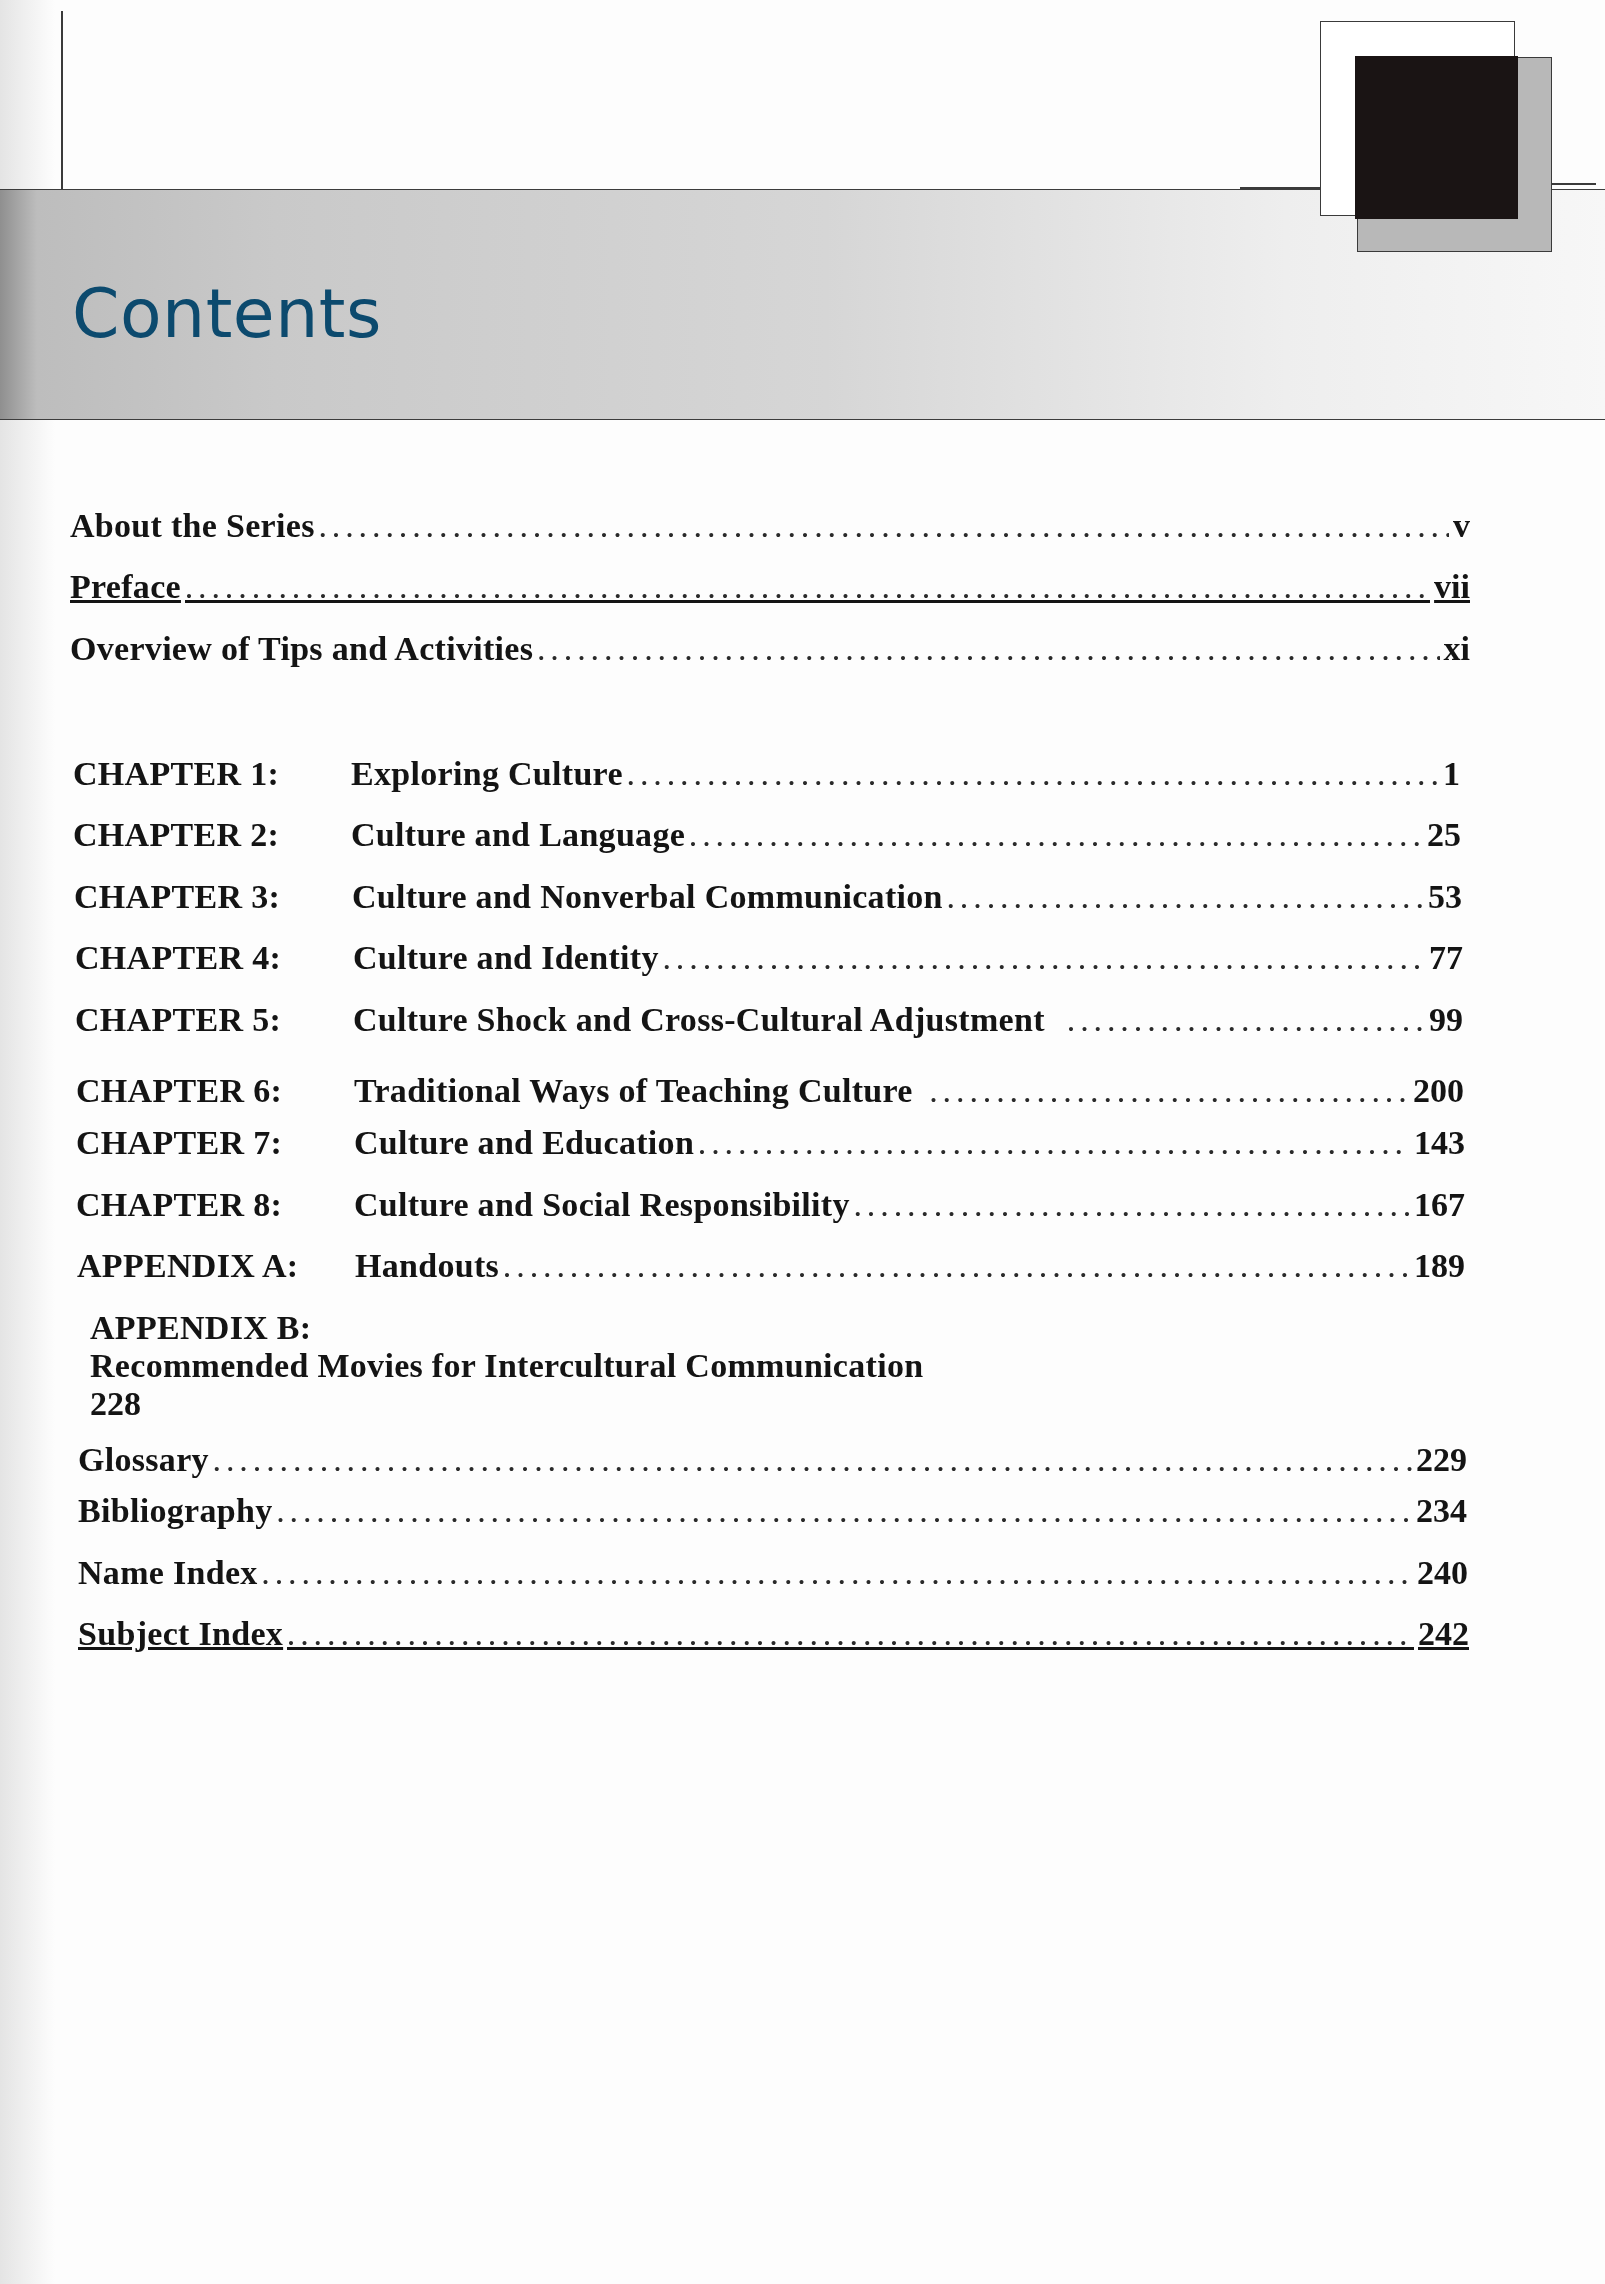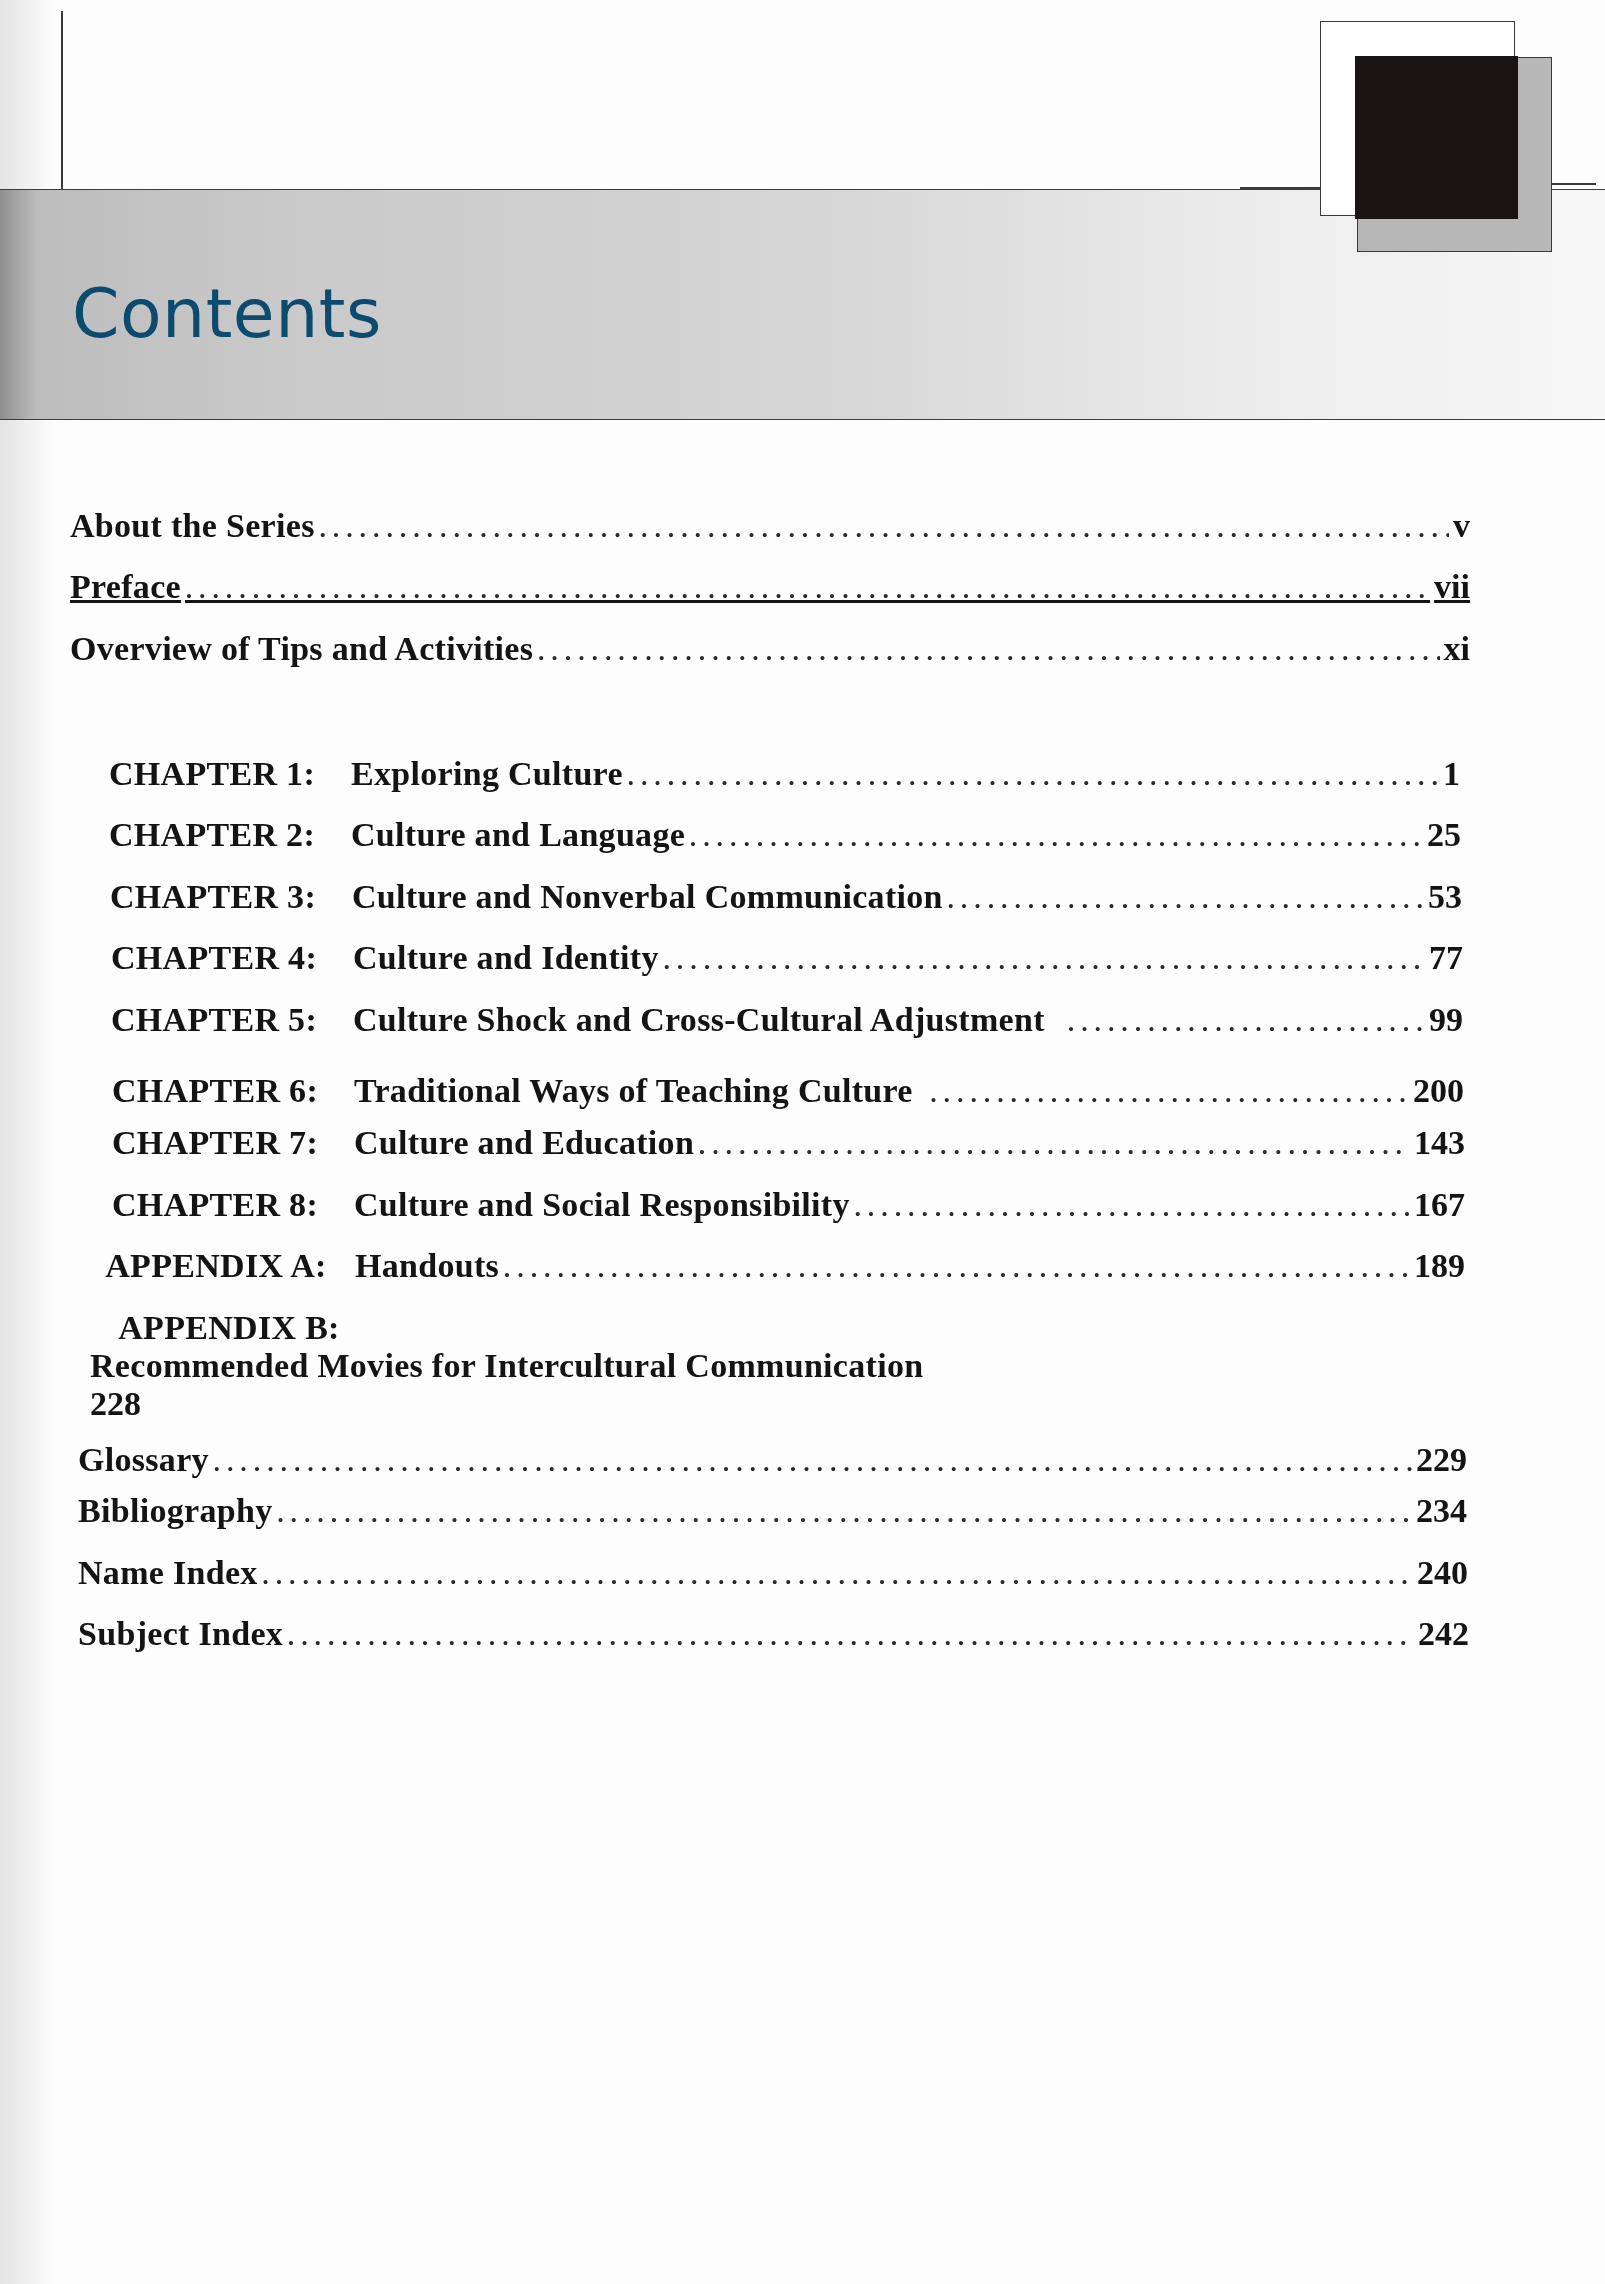--- a/index.html
+++ b/index.html
@@ -40,21 +40,21 @@
     background: #1a1414;
   }
   .tick-left { position: absolute; left: 1240px; top: 187px; width: 81px; height: 1.8px; background: #3a3a3a; }
   .tick-right { position: absolute; left: 1552px; top: 183px; width: 44px; height: 1.8px; background: #3a3a3a; }
 
   .toc { position: absolute; left: 0; top: 0; width: 1605px; }
   .row {
     position: absolute; display: flex; align-items: baseline;
     font-size: 34px; font-weight: bold; height: 46px;
   }
-  .row .prefix { width: 278px; flex: none; letter-spacing: 0.3px; text-align: center; }
+  .row .prefix { width: 278px; flex: none; letter-spacing: 0.3px; }
   .row .title { flex: none; white-space: nowrap; letter-spacing: 0.3px; }
   .row .leader {
     flex: 1 1 auto; overflow: hidden; white-space: nowrap; margin: 0 3.7px;
     font-weight: normal; letter-spacing: 6.4px; color: #2a2a2a;
   }
   .row .leader::before {
     content: ". . . . . . . . . . . . . . . . . . . . . . . . . . . . . . . . . . . . . . . . . . . . . . . . . . . . . . . . . . . . . . . . . . . . . . . . . . . . . . . . . . . . . . . . . . . . . . . . . . . . . . . . . . . . . . . .";
     letter-spacing: -1.8px;
   }
   .row .page { flex: none; text-align: right; }
@@ -161,19 +161,19 @@
   <div class="row" style="left:78px; top:1492px; width:1389px;">
     <span class="title">Bibliography</span>
     <span class="leader"></span>
     <span class="page">234</span>
   </div>
   <div class="row" style="left:78px; top:1554px; width:1390px;">
     <span class="title">Name Index</span>
     <span class="leader"></span>
     <span class="page">240</span>
   </div>
-  <div class="row" style="left:78px; top:1615px; width:1391px;">
+  <div class="row" style="left:78px; top:1615px; width:1391px;text-decoration:underline;">
     <span class="title">Subject Index</span>
     <span class="leader"></span>
     <span class="page">242</span>
   </div>
 </div>
 
 
 </body></html>

